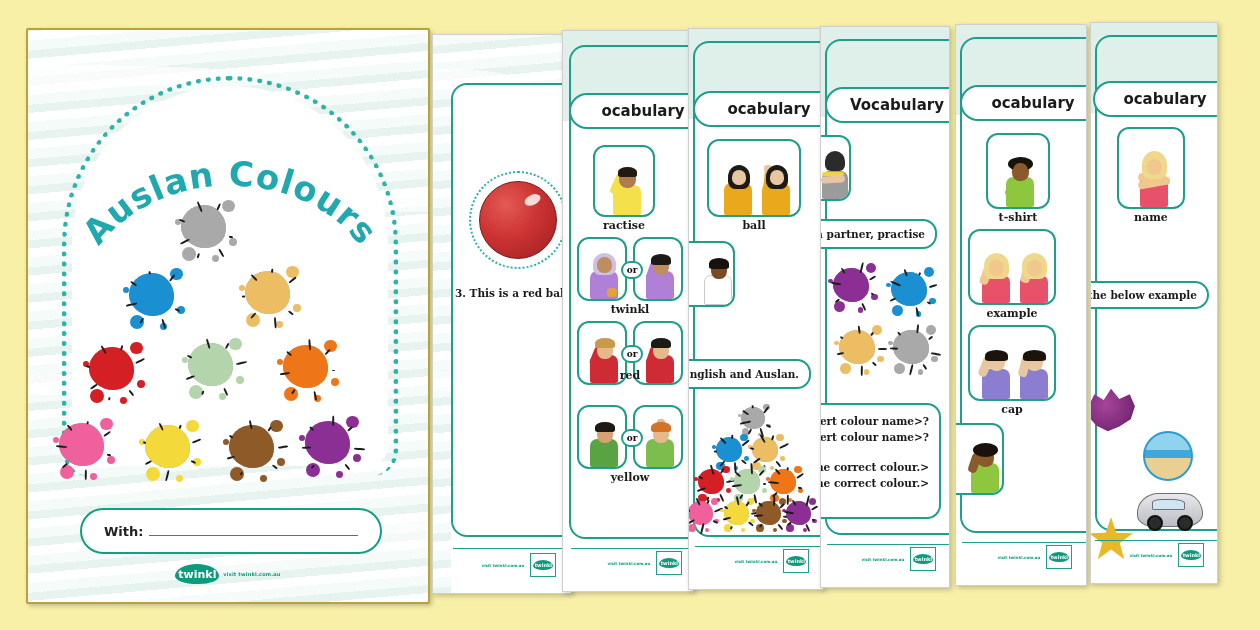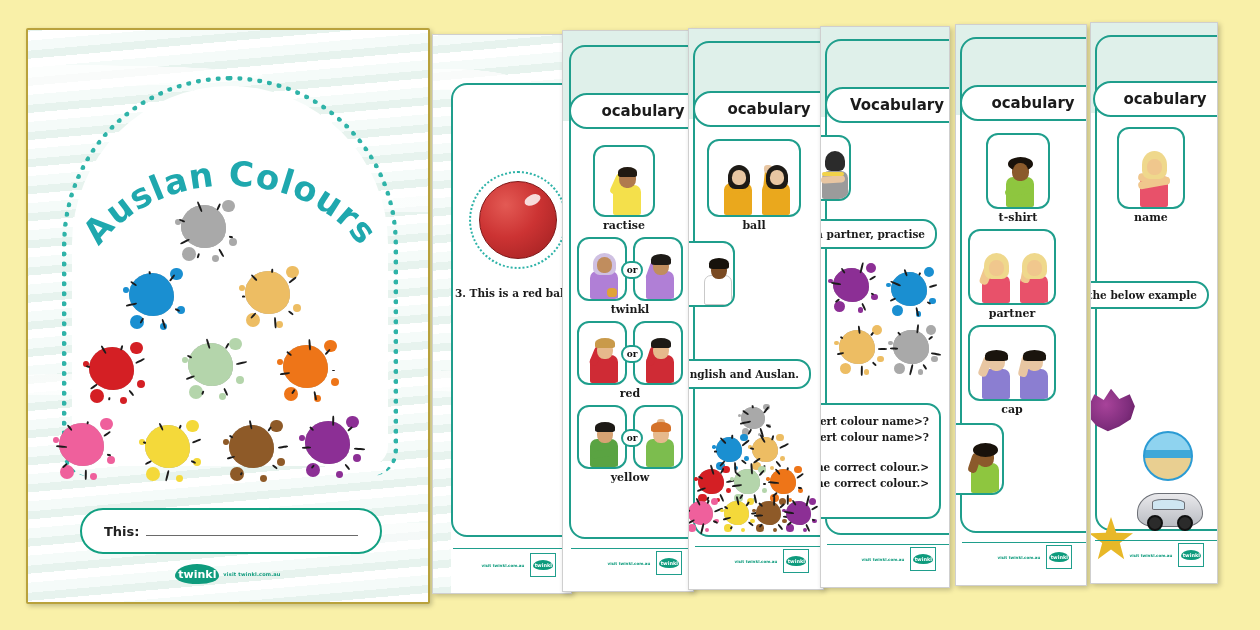--- a/index.html
+++ b/index.html
@@ -441,21 +441,21 @@
           <div class="fleck" style="left: 1.77577px; top: 29.206px; width: 9px; height: 1.6px; transform: rotate(177deg);"></div>
           <div class="fleck" style="left: 9.06523px; top: 9.70942px; width: 5px; height: 1.6px; transform: rotate(224deg);"></div>
           <div class="fleck" style="left: 28.2955px; top: 1.74398px; width: 10px; height: 1.6px; transform: rotate(271deg);"></div>
           <div class="fleck" style="left: 47.2361px; top: 10.3757px; width: 6px; height: 1.6px; transform: rotate(318deg);"></div>
           <div class="fleck" style="left: 53.8407px; top: 30.1148px; width: 11px; height: 1.6px; transform: rotate(5deg);"></div>
           <div class="fleck" style="left: 43.9088px; top: 48.4071px; width: 7px; height: 1.6px; transform: rotate(52deg);"></div>
         </div>
       </div>
 
     <div class="name-box">
-      <span class="name-label">This:</span>
+      <span class="name-label">With:</span>
       <span class="name-rule"></span>
     </div>
 
     <div id="cover-logo">
       <span class="twinkl-logo">
         <span class="twinkl-cloud">twinkl</span>
         <span class="twinkl-url">visit twinkl.com.au</span>
       </span>
     </div>
   </div>
@@ -532,21 +532,21 @@
   <div class="orpill" style="left:58px; top:314px;">or</div>
   <div class="vcard" style="left:70px; top:290px; width:50px; height:64px;">
     <div class="person" style="left:8px; width:34px; height:52px;">
       <div class="p-body" style="left:3px; bottom:0; width:28px; height:28px; background:#cf2b35;"></div>
       <div class="p-arm" style="left:5px; bottom:17px; width:8px; height:20px; background:#cf2b35; transform:rotate(18deg);"></div>
       <div class="p-hand" style="left:11px; bottom:32px; width:9px; height:8px; background:#e6b98c;"></div>
       <div class="p-head" style="left:10px; bottom:24px; width:16px; height:18px; background:#e6b98c;"></div>
       <div class="p-hair" style="left:8px; bottom:35px; width:20px; height:10px; background:#1d1a16;"></div>
     </div>
   </div>
-  <div class="vcard-label" style="left:14px; top:356px; width:106px;">red</div>
+  <div class="vcard-label" style="left:14px; top:338px; width:106px;">red</div>
 
   <div class="vcard" style="left:14px; top:374px; width:50px; height:64px;">
     <div class="person" style="left:8px; width:34px; height:52px;">
       <div class="p-body" style="left:3px; bottom:0; width:28px; height:28px; background:#5aa342;"></div>
       <div class="p-arm" style="left:4px; bottom:10px; width:24px; height:7px; background:#5aa342; transform:rotate(-8deg);"></div>
       <div class="p-head" style="left:10px; bottom:24px; width:16px; height:18px; background:#d6a273;"></div>
       <div class="p-hair" style="left:8px; bottom:35px; width:20px; height:10px; background:#1d1a16;"></div>
     </div>
   </div>
   <div class="orpill" style="left:58px; top:398px;">or</div>
@@ -890,21 +890,21 @@
       <div class="p-head" style="left:11px; bottom:27px; width:15px; height:16px; background:#f0c78d;"></div>
     </div>
     <div class="person" style="left:46px; width:36px; height:58px;">
       <div class="p-body" style="left:4px; bottom:0; width:28px; height:28px; background:#e8516a;"></div>
       <div class="p-arm" style="left:6px; bottom:20px; width:9px; height:22px; background:#f0c78d; transform:rotate(10deg);"></div>
       <div class="p-head" style="left:10px; bottom:26px; width:17px; height:19px; background:#f0c78d;"></div>
       <div class="p-hair" style="left:6px; bottom:24px; width:25px; height:26px; background:#efd88c; border-radius:50% 50% 30% 30%;"></div>
       <div class="p-head" style="left:11px; bottom:27px; width:15px; height:16px; background:#f0c78d;"></div>
     </div>
   </div>
-  <div class="vcard-label" style="left:12px; top:282px; width:88px;">partner</div>
+  <div class="vcard-label" style="left:12px; top:282px; width:88px;">example</div>
 
   <div class="vcard" style="left:12px; top:300px; width:88px; height:76px;">
     <div class="person" style="left:8px; width:36px; height:58px;">
       <div class="p-body" style="left:4px; bottom:0; width:28px; height:30px; background:#8b7ed1;"></div>
       <div class="p-arm" style="left:3px; bottom:22px; width:9px; height:22px; background:#e8c6a2; transform:rotate(22deg);"></div>
       <div class="p-head" style="left:10px; bottom:28px; width:17px; height:19px; background:#e8c6a2;"></div>
       <div class="p-hair" style="left:7px; bottom:38px; width:23px; height:11px; background:#1a140d;"></div>
     </div>
     <div class="person" style="left:46px; width:36px; height:58px;">
       <div class="p-body" style="left:4px; bottom:0; width:28px; height:30px; background:#8b7ed1;"></div>

